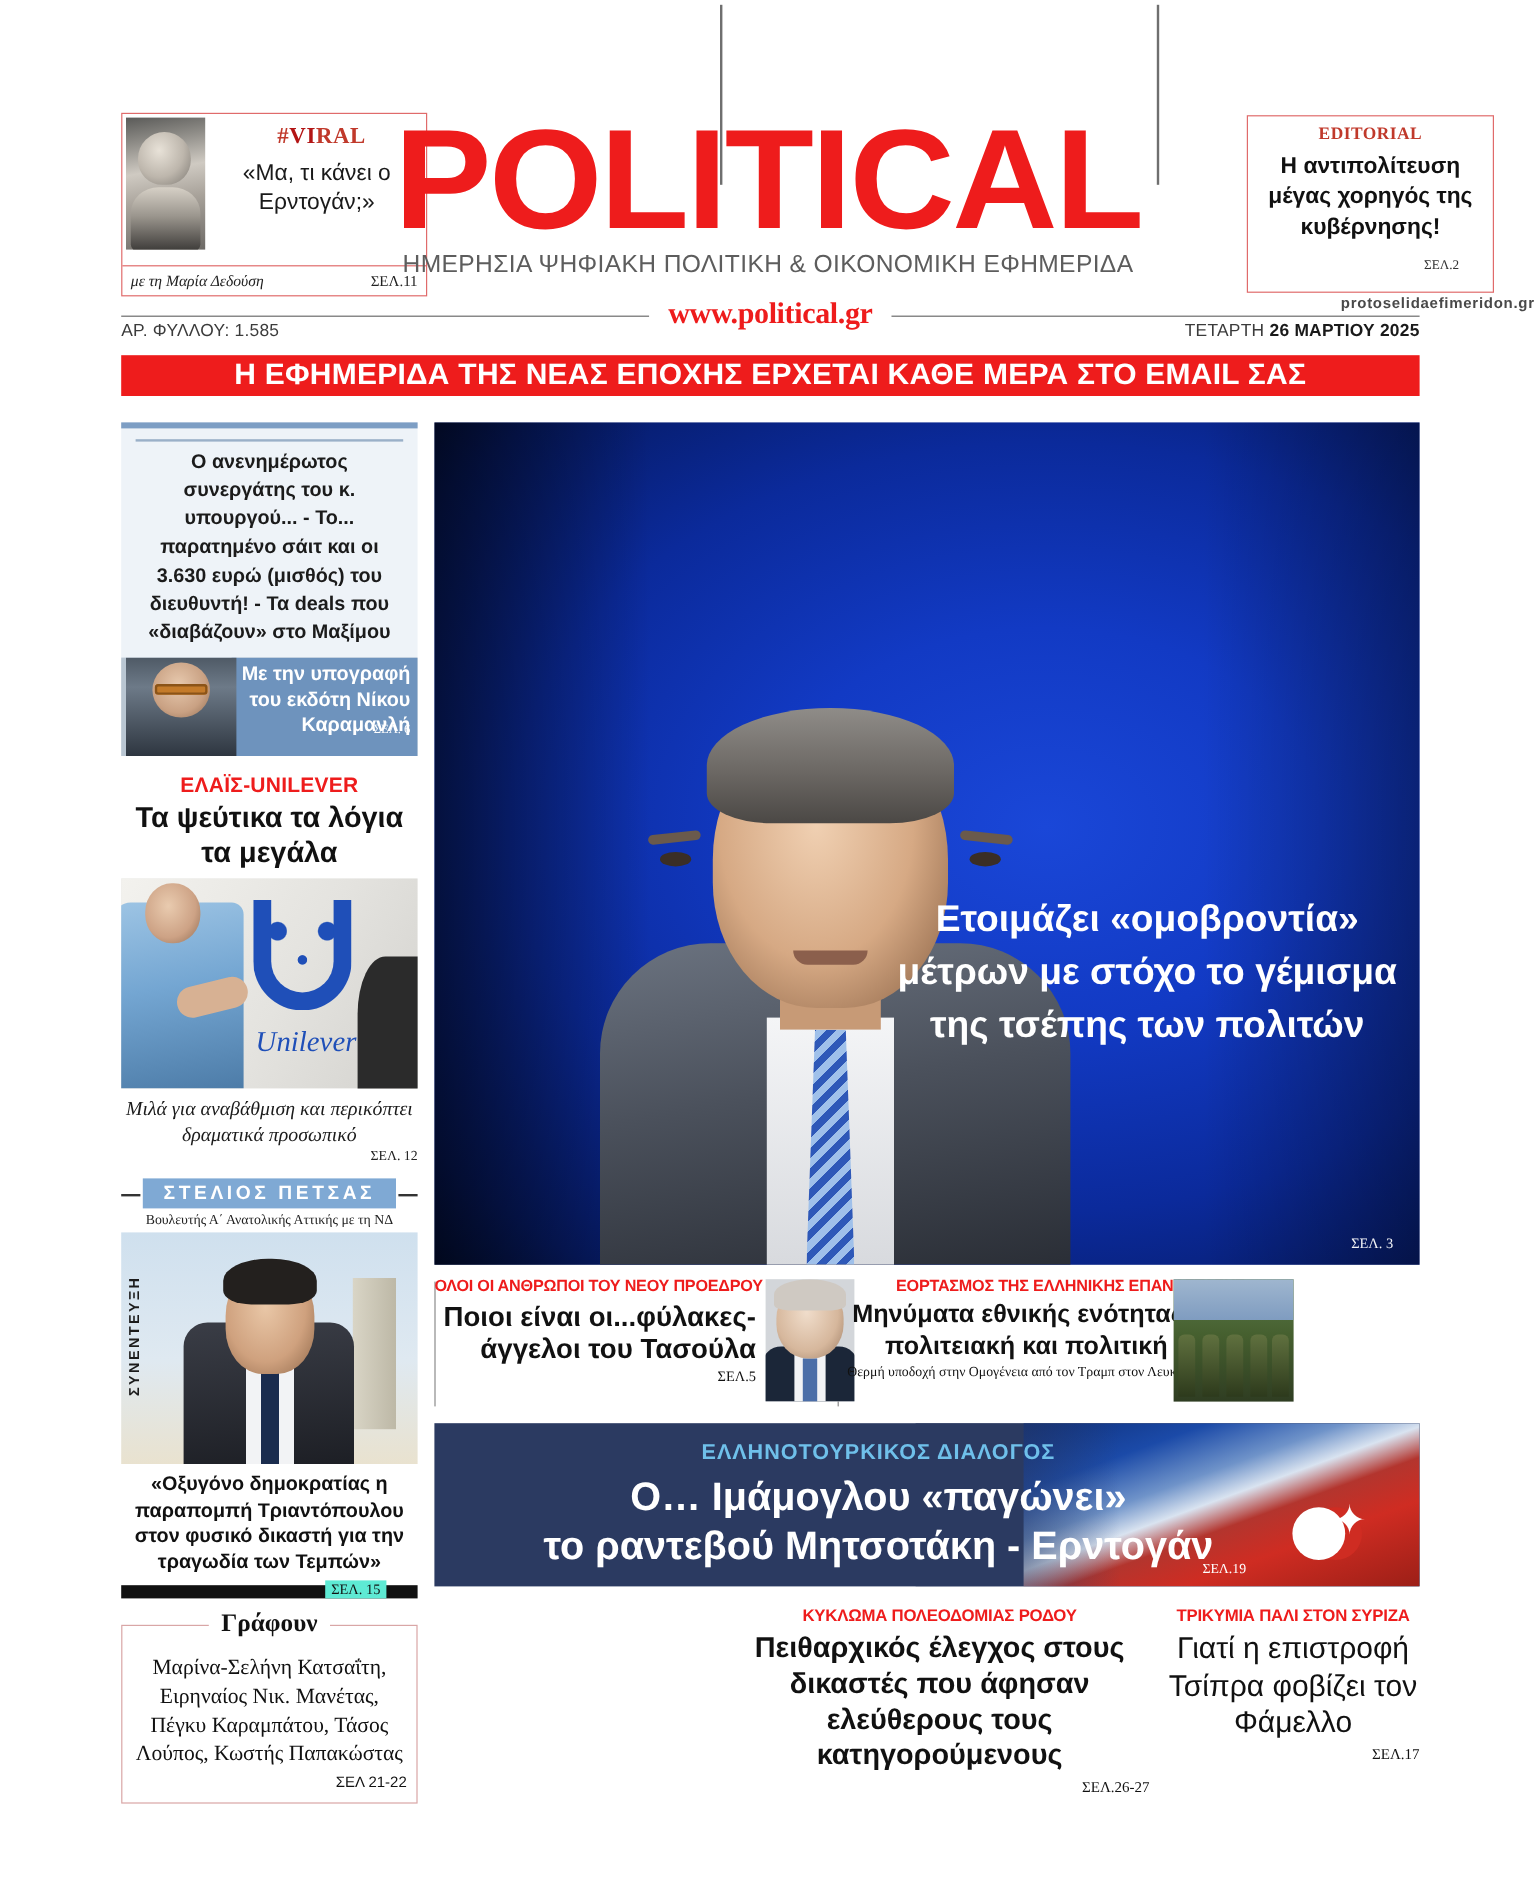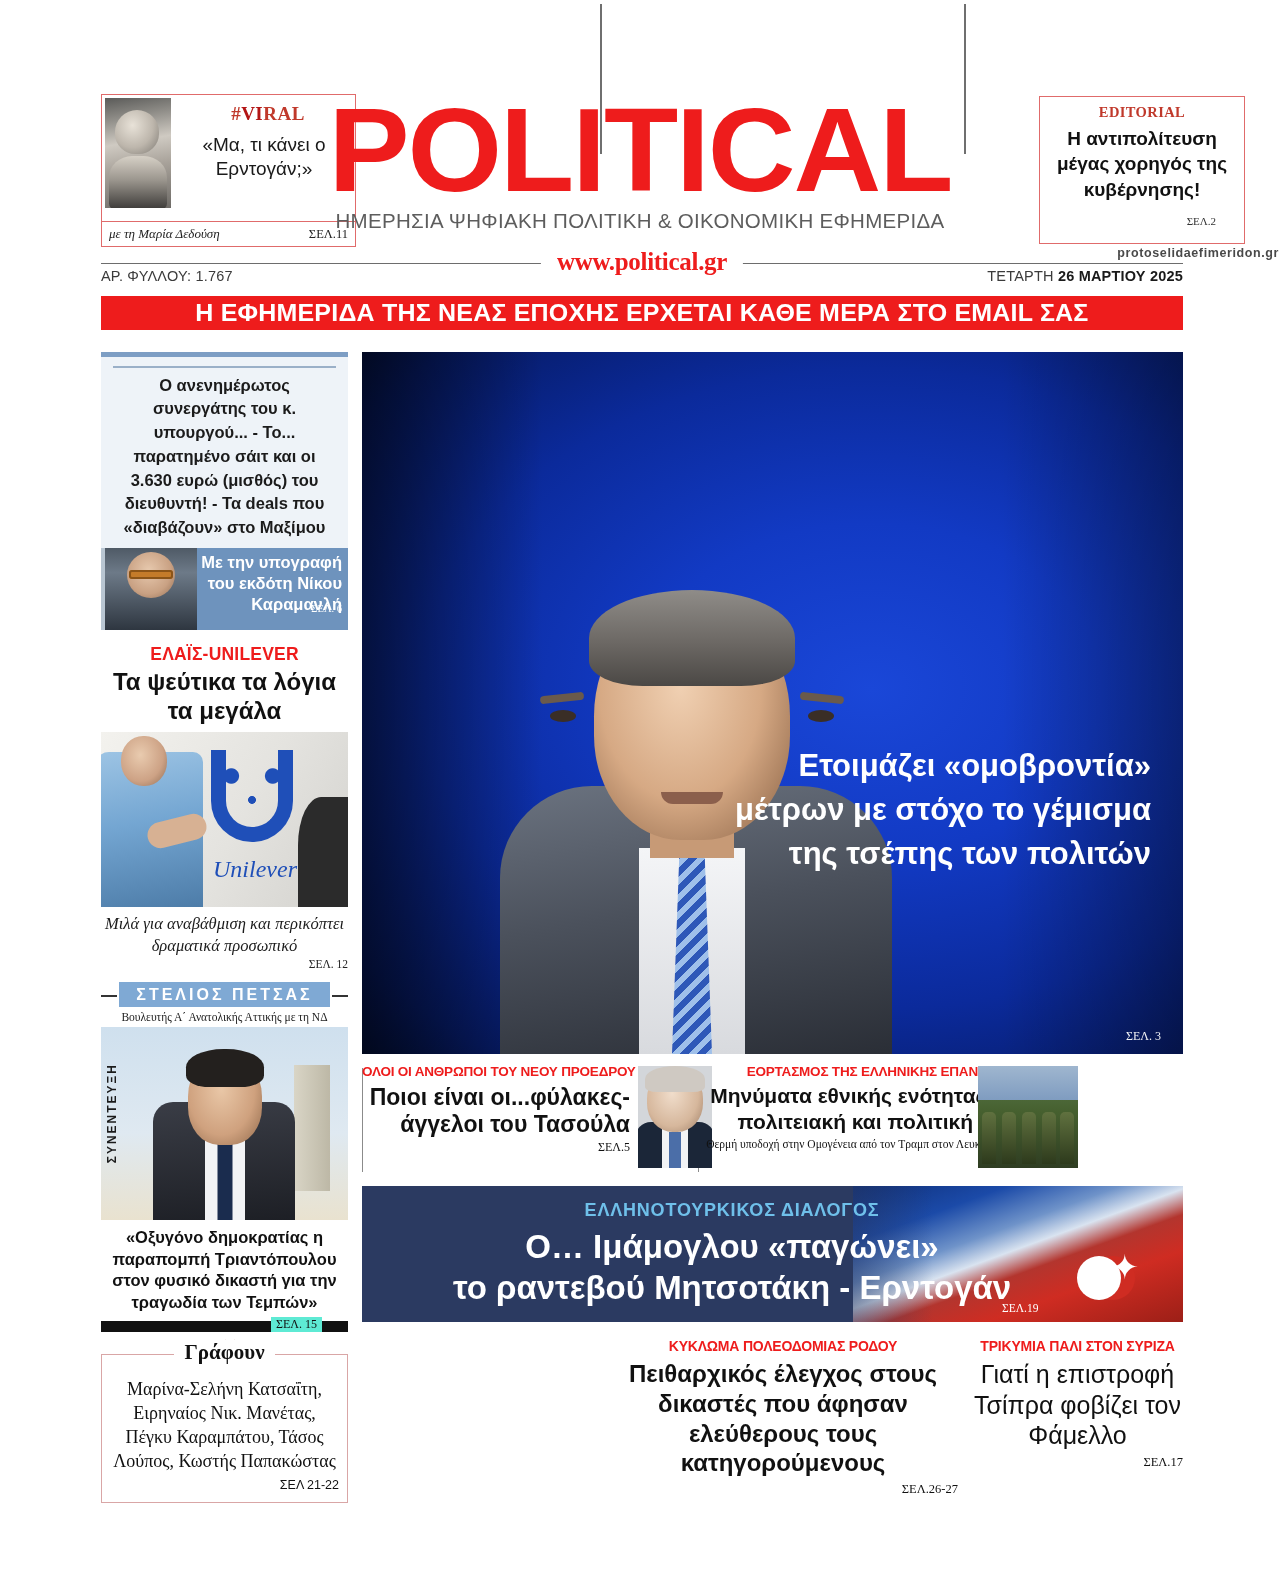--- a/index.html
+++ b/index.html
@@ -120,21 +120,21 @@
   .gnames{text-align:center;font-family:"Liberation Serif",serif;font-size:18px;line-height:1.34;color:#111;}
   .gsel{text-align:right;font-size:12.5px;color:#111;margin-top:5px;font-family:"Liberation Sans",sans-serif;}
 
   
   .mainlead{position:absolute;left:362px;top:352px;width:821px;height:702px;overflow:hidden;
     background:radial-gradient(ellipse at 62% 48%, #1a47d8 0%, #123ac4 32%, #0b2a9b 62%, #061a63 88%, #03113f 100%);}
   .mainlead .vign{position:absolute;inset:0;background:linear-gradient(90deg,rgba(0,0,0,.55) 0%,rgba(0,0,0,0) 22%,rgba(0,0,0,0) 78%,rgba(0,0,0,.35) 100%);}
   .lead-h{position:absolute;left:0;right:0;top:22px;text-align:center;color:#fff;font-weight:bold;font-size:66px;line-height:1.18;
     letter-spacing:-1px;text-shadow:0 2px 10px rgba(0,0,0,.25);}
   .lead-h div{white-space:nowrap;}
-  .lead-sub{position:absolute;right:32px;top:392px;width:430px;text-align:right;color:#fff;font-weight:bold;font-size:31px;line-height:1.42;}
+  .lead-sub{position:absolute;right:12px;top:392px;width:430px;text-align:center;color:#fff;font-weight:bold;font-size:31px;line-height:1.42;}
   .lead-sel{position:absolute;right:22px;bottom:10px;color:#fff;font-size:12px;font-family:"Liberation Serif",serif;opacity:.95;}
 
   .mitso{position:absolute;left:120px;bottom:0;width:420px;height:430px;}
   .mitso .suit{position:absolute;left:18px;bottom:0;width:392px;height:268px;
     background:linear-gradient(170deg,#6b7380 0%,#4b515c 45%,#2a2e36 100%);border-radius:92px 92px 0 0;}
   .mitso .shirt{position:absolute;left:50%;transform:translateX(-50%);bottom:0;width:106px;height:206px;background:linear-gradient(180deg,#f4f5f7,#d8dade);}
   .mitso .tie{position:absolute;left:50%;transform:translateX(-50%);bottom:0;width:40px;height:196px;
     background:repeating-linear-gradient(135deg,#2e58b8 0 6px,#9fc0ea 6px 12px);clip-path:polygon(18% 0,82% 0,100% 100%,0% 100%);}
   .mitso .neck{position:absolute;left:50%;transform:translateX(-50%);bottom:196px;width:84px;height:62px;background:#c79a76;}
   .mitso .head{position:absolute;left:50%;transform:translateX(-50%);bottom:214px;width:196px;height:238px;border-radius:48% 48% 44% 44%;
@@ -233,21 +233,21 @@
       <div class="edit-sel">ΣΕΛ.2</div>
     </div>
     <div class="watermark">protoselidaefimeridon.gr</div>
 
     <div class="urlrow">
       <div class="line"></div>
       <div class="url">www.political.gr</div>
     </div>
 
     <div class="metarow">
-      <div class="issue">ΑΡ. ΦΥΛΛΟΥ: 1.767</div>
+      <div class="issue">ΑΡ. ΦΥΛΛΟΥ: 1.585</div>
       <div class="date"><span>ΤΕΤΑΡΤΗ </span><b>26 ΜΑΡΤΙΟΥ 2025</b></div>
     </div>
 
     <div class="promo">
       <span>Η ΕΦΗΜΕΡΙΔΑ ΤΗΣ ΝΕΑΣ ΕΠΟΧΗΣ ΕΡΧΕΤΑΙ ΚΑΘΕ ΜΕΡΑ ΣΤΟ EMAIL ΣΑΣ</span>
     </div>
   </div>
 
   <div class="leftcol">
 

